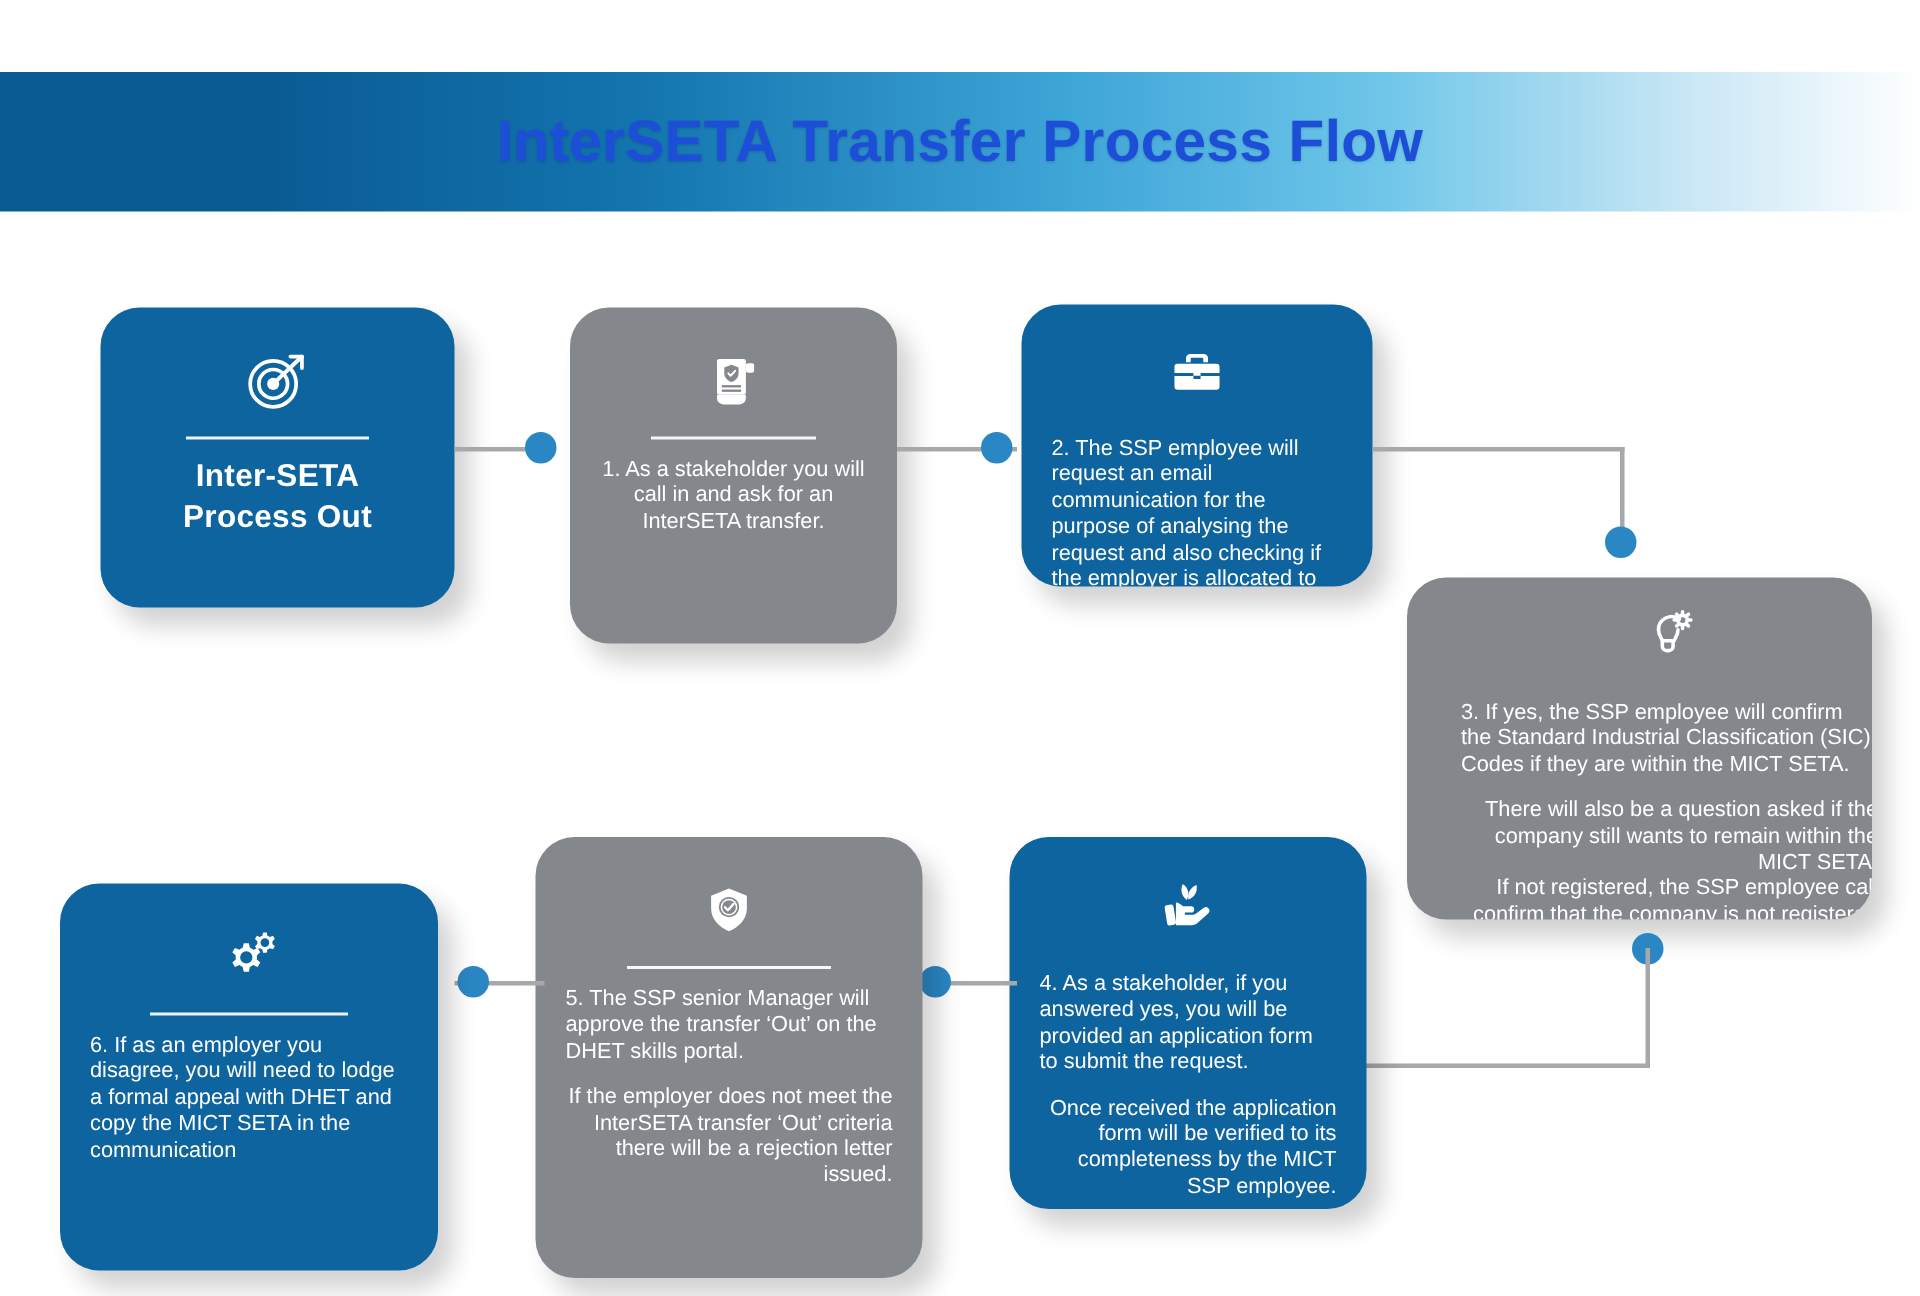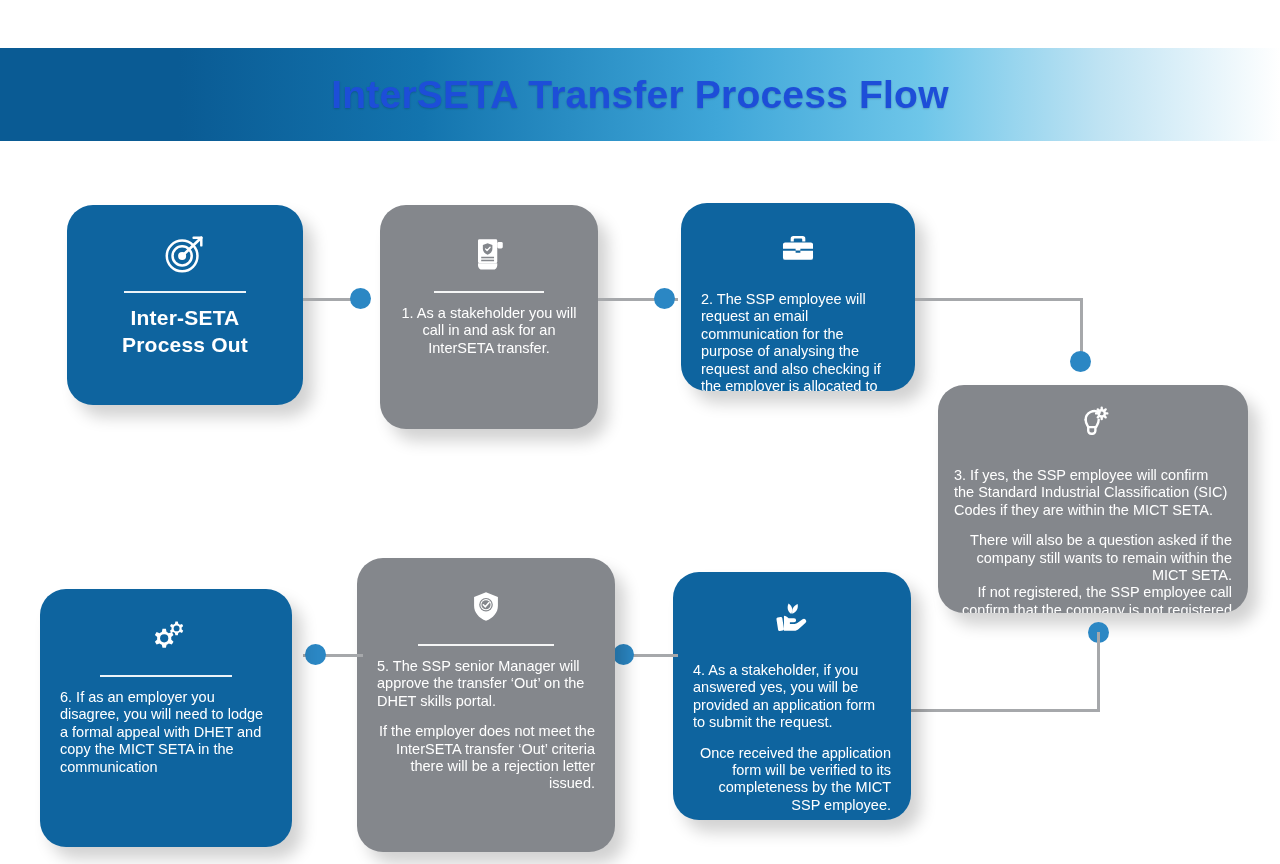--- a/index.html
+++ b/index.html
@@ -173,21 +173,21 @@
         <p>2. The SSP employee will request an email communication for the purpose of analysing the request and also checking if the employer is allocated to the MICT SETA through an SDL  number.</p>
       </div>
     </div>
   </div>
 
   <div class="conn-line conn-h" style="left:915px; top:298px; width:168px;"></div>
   <div class="conn-line conn-v" style="left:1080px; top:298px; height:62px;"></div>
   <div class="conn-dot" style="left:1070px; top:351px;"></div>
 
   <div class="card gray" style="left:938px; top:385px; width:310px; height:228px;">
-    <div class="card-inner" style="padding:12px 16px 10px 16px;">
+    <div class="card-inner" style="padding:12px 16px 10px 16px;margin-left:20px;">
       <div class="card-icon" style="height:48px; margin-top:4px;">
         <svg width="44" height="44" viewBox="0 0 48 48" fill="none" stroke="#ffffff" stroke-width="2.6" stroke-linecap="round" stroke-linejoin="round">
           <path d="M16 20.5 a9.5 9.5 0 0 1 15.2-7.6"></path>
           <path d="M16 20.5 c0 4 2 5.6 2.8 8 h8.6 c0.8-2.4 2.8-4 2.8-8"></path>
           <path d="M18.8 28.5 v4 a3.2 3.2 0 0 0 3.2 3.2 h1.4 a3.2 3.2 0 0 0 3.2-3.2 v-4"></path>
           <circle cx="33.5" cy="13.5" r="3.4"></circle>
           <path d="M33.5 7.4 v2 M33.5 17.6 v2 M27.4 13.5 h2 M37.6 13.5 h2 M29.2 9.2 l1.5 1.5 M36.3 16.3 l1.5 1.5 M37.8 9.2 l-1.5 1.5 M30.7 16.3 l-1.5 1.5"></path>
         </svg>
       </div>
       <div class="card-rule" style="width:66%;"></div>
@@ -196,21 +196,21 @@
         <p class="tight">There will also be a question asked if the company still wants to remain within the MICT SETA.</p>
         <p class="tight">If not registered, the SSP employee call confirm that the company is not registered</p>
       </div>
     </div>
   </div>
 
   <div class="conn-dot" style="left:1088px; top:622px;"></div>
   <div class="conn-line conn-v" style="left:1097px; top:632px; height:80px;"></div>
   <div class="conn-line conn-h" style="left:910px; top:709px; width:190px;"></div>
 
-  <div class="card blue" style="left:673px; top:572px; width:238px; height:248px;">
+  <div class="card blue" style="left:673px; top:558px; width:238px; height:248px;">
     <div class="card-inner">
       <div class="card-icon">
         <svg width="46" height="46" viewBox="0 0 48 48" fill="#ffffff">
           <path d="M24.3 20.6 c-1-4.2 1.2-8.4 5.6-10.2 0.9 4.3-1 8.3-5.6 10.2 z"></path>
           <path d="M23.2 20.8 c-3.6-2.3-4.8-6.9-2.8-11 3.6 2.4 5 6.7 2.8 11 z"></path>
           <path d="M15.6 22.6 c2 0 3.2 1.3 4.9 2.6 h5.6 a2.2 2.2 0 0 1 0 4.4 h-4.3 v1.6 h4.9 c1.3 0 2.1-0.4 3.2-1.2 l5.1-3.7 a2.5 2.5 0 0 1 3.2 3.8 l-7.2 6.5 c-1.4 1.3-2.8 1.8-4.6 1.8 h-10.8 z"></path>
           <rect x="8.6" y="24.2" width="6.2" height="14.2" rx="1.6" transform="rotate(-9 11.7 31.3)"></rect>
         </svg>
       </div>
       <div class="card-rule"></div>

